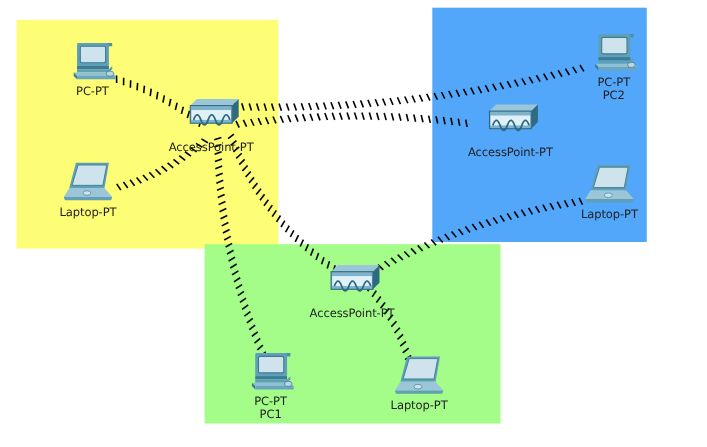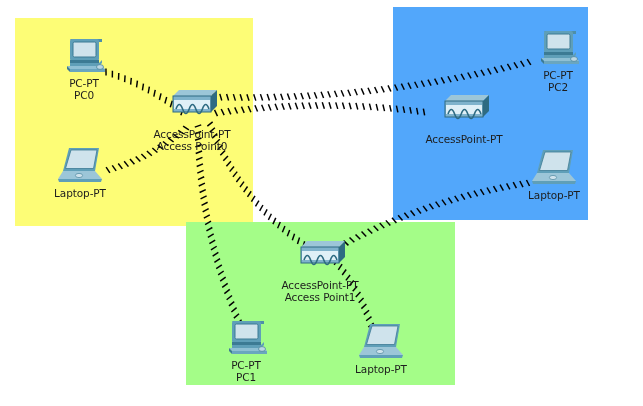--- a/index.html
+++ b/index.html
@@ -310,21 +310,20 @@
       <rect x="12" y="6" width="23" height="15" rx="1.5" fill="none" stroke="#3c7b94" stroke-width="1"></rect>
       <rect x="9" y="24" width="29" height="3" fill="#3c7b94"></rect>
       <polygon points="9,27 38,27 41,24 41,27 38,30 9,30" fill="#5f9fb8"></polygon>
       <polygon points="6,30 41,30 44,33 9,33" fill="#8fc0d4"></polygon>
       <polygon points="6,30 9,33 9,36 6,33" fill="#3c7b94"></polygon>
       <polygon points="9,33 44,33 44,36 9,36" fill="#6aa6bf"></polygon>
       <ellipse cx="39" cy="31" rx="3.5" ry="2.4" fill="#bcd7e3" stroke="#3c7b94" stroke-width="0.7"></ellipse>
     </svg>
         </div>
         <span class="lbl type">PC-PT</span>
-        <span class="lbl name">PC0</span>
       </div>
       <div class="device" style="left: 80px; top: 146px;">
         <div class="glyph">
           <svg width="50" height="40" viewBox="0 0 50 40">
       <polygon points="14,2 44,2 40,25 8,25" fill="#5f9fb8"></polygon>
       <polygon points="16,4 42,4 38.5,22.5 10.5,22.5" fill="#cfe3ec"></polygon>
       <polygon points="16,4 42,4 38.5,22.5 10.5,22.5" fill="none" stroke="#3c7b94" stroke-width="0.8"></polygon>
       <polygon points="8,25 40,25 47,33 3,33" fill="#9cc6d8"></polygon>
       <polygon points="3,33 47,33 46,36 4,36" fill="#5f9fb8"></polygon>
       <ellipse cx="24" cy="29.5" rx="3.6" ry="2.1" fill="#cfe3ec" stroke="#3c7b94" stroke-width="0.6"></ellipse>
@@ -337,21 +336,20 @@
           <svg width="54" height="34" viewBox="0 0 54 34">
     <polygon points="8,9 46,9 52,3 14,3" fill="#9cc6d8"></polygon>
     <polygon points="46,9 52,3 52,19 46,25" fill="#2e6b82"></polygon>
     <rect x="8" y="9" width="38" height="16" fill="#7fb3cc"></rect>
     <rect x="8" y="9" width="38" height="16" fill="none" stroke="#2e6b82" stroke-width="1"></rect>
     <rect x="9" y="13" width="36" height="9" fill="#dff0f7"></rect>
     <path d="M11 22 q3.3,-9 6.6,0 q3.3,9 6.6,0 q3.3,-9 6.6,0 q3.3,9 6.6,0 q3.3,-9 6.6,0" fill="none" stroke="#2e6b82" stroke-width="1.6"></path>
   </svg>
         </div>
         <span class="lbl type">AccessPoint-PT</span>
-        <span class="lbl name">Access Point0</span>
       </div>
       <div class="device" style="left: 558px; top: 28px;">
         <div class="glyph">
           <svg width="46" height="40" viewBox="0 0 46 40">
       <polygon points="9,3 41,3 41,6 12,6" fill="#4e8fa8"></polygon>
       <rect x="9" y="3" width="29" height="22" rx="2" fill="#5f9fb8"></rect>
       <rect x="12" y="6" width="23" height="15" rx="1.5" fill="#cfe3ec"></rect>
       <rect x="12" y="6" width="23" height="15" rx="1.5" fill="none" stroke="#3c7b94" stroke-width="1"></rect>
       <rect x="9" y="24" width="29" height="3" fill="#3c7b94"></rect>
       <polygon points="9,27 38,27 41,24 41,27 38,30 9,30" fill="#5f9fb8"></polygon>
@@ -395,21 +393,20 @@
           <svg width="54" height="34" viewBox="0 0 54 34">
     <polygon points="8,9 46,9 52,3 14,3" fill="#9cc6d8"></polygon>
     <polygon points="46,9 52,3 52,19 46,25" fill="#2e6b82"></polygon>
     <rect x="8" y="9" width="38" height="16" fill="#7fb3cc"></rect>
     <rect x="8" y="9" width="38" height="16" fill="none" stroke="#2e6b82" stroke-width="1"></rect>
     <rect x="9" y="13" width="36" height="9" fill="#dff0f7"></rect>
     <path d="M11 22 q3.3,-9 6.6,0 q3.3,9 6.6,0 q3.3,-9 6.6,0 q3.3,9 6.6,0 q3.3,-9 6.6,0" fill="none" stroke="#2e6b82" stroke-width="1.6"></path>
   </svg>
         </div>
         <span class="lbl type">AccessPoint-PT</span>
-        <span class="lbl name">Access Point1</span>
       </div>
       <div class="device" style="left: 246px; top: 318px;">
         <div class="glyph">
           <svg width="46" height="40" viewBox="0 0 46 40">
       <polygon points="9,3 41,3 41,6 12,6" fill="#4e8fa8"></polygon>
       <rect x="9" y="3" width="29" height="22" rx="2" fill="#5f9fb8"></rect>
       <rect x="12" y="6" width="23" height="15" rx="1.5" fill="#cfe3ec"></rect>
       <rect x="12" y="6" width="23" height="15" rx="1.5" fill="none" stroke="#3c7b94" stroke-width="1"></rect>
       <rect x="9" y="24" width="29" height="3" fill="#3c7b94"></rect>
       <polygon points="9,27 38,27 41,24 41,27 38,30 9,30" fill="#5f9fb8"></polygon>

